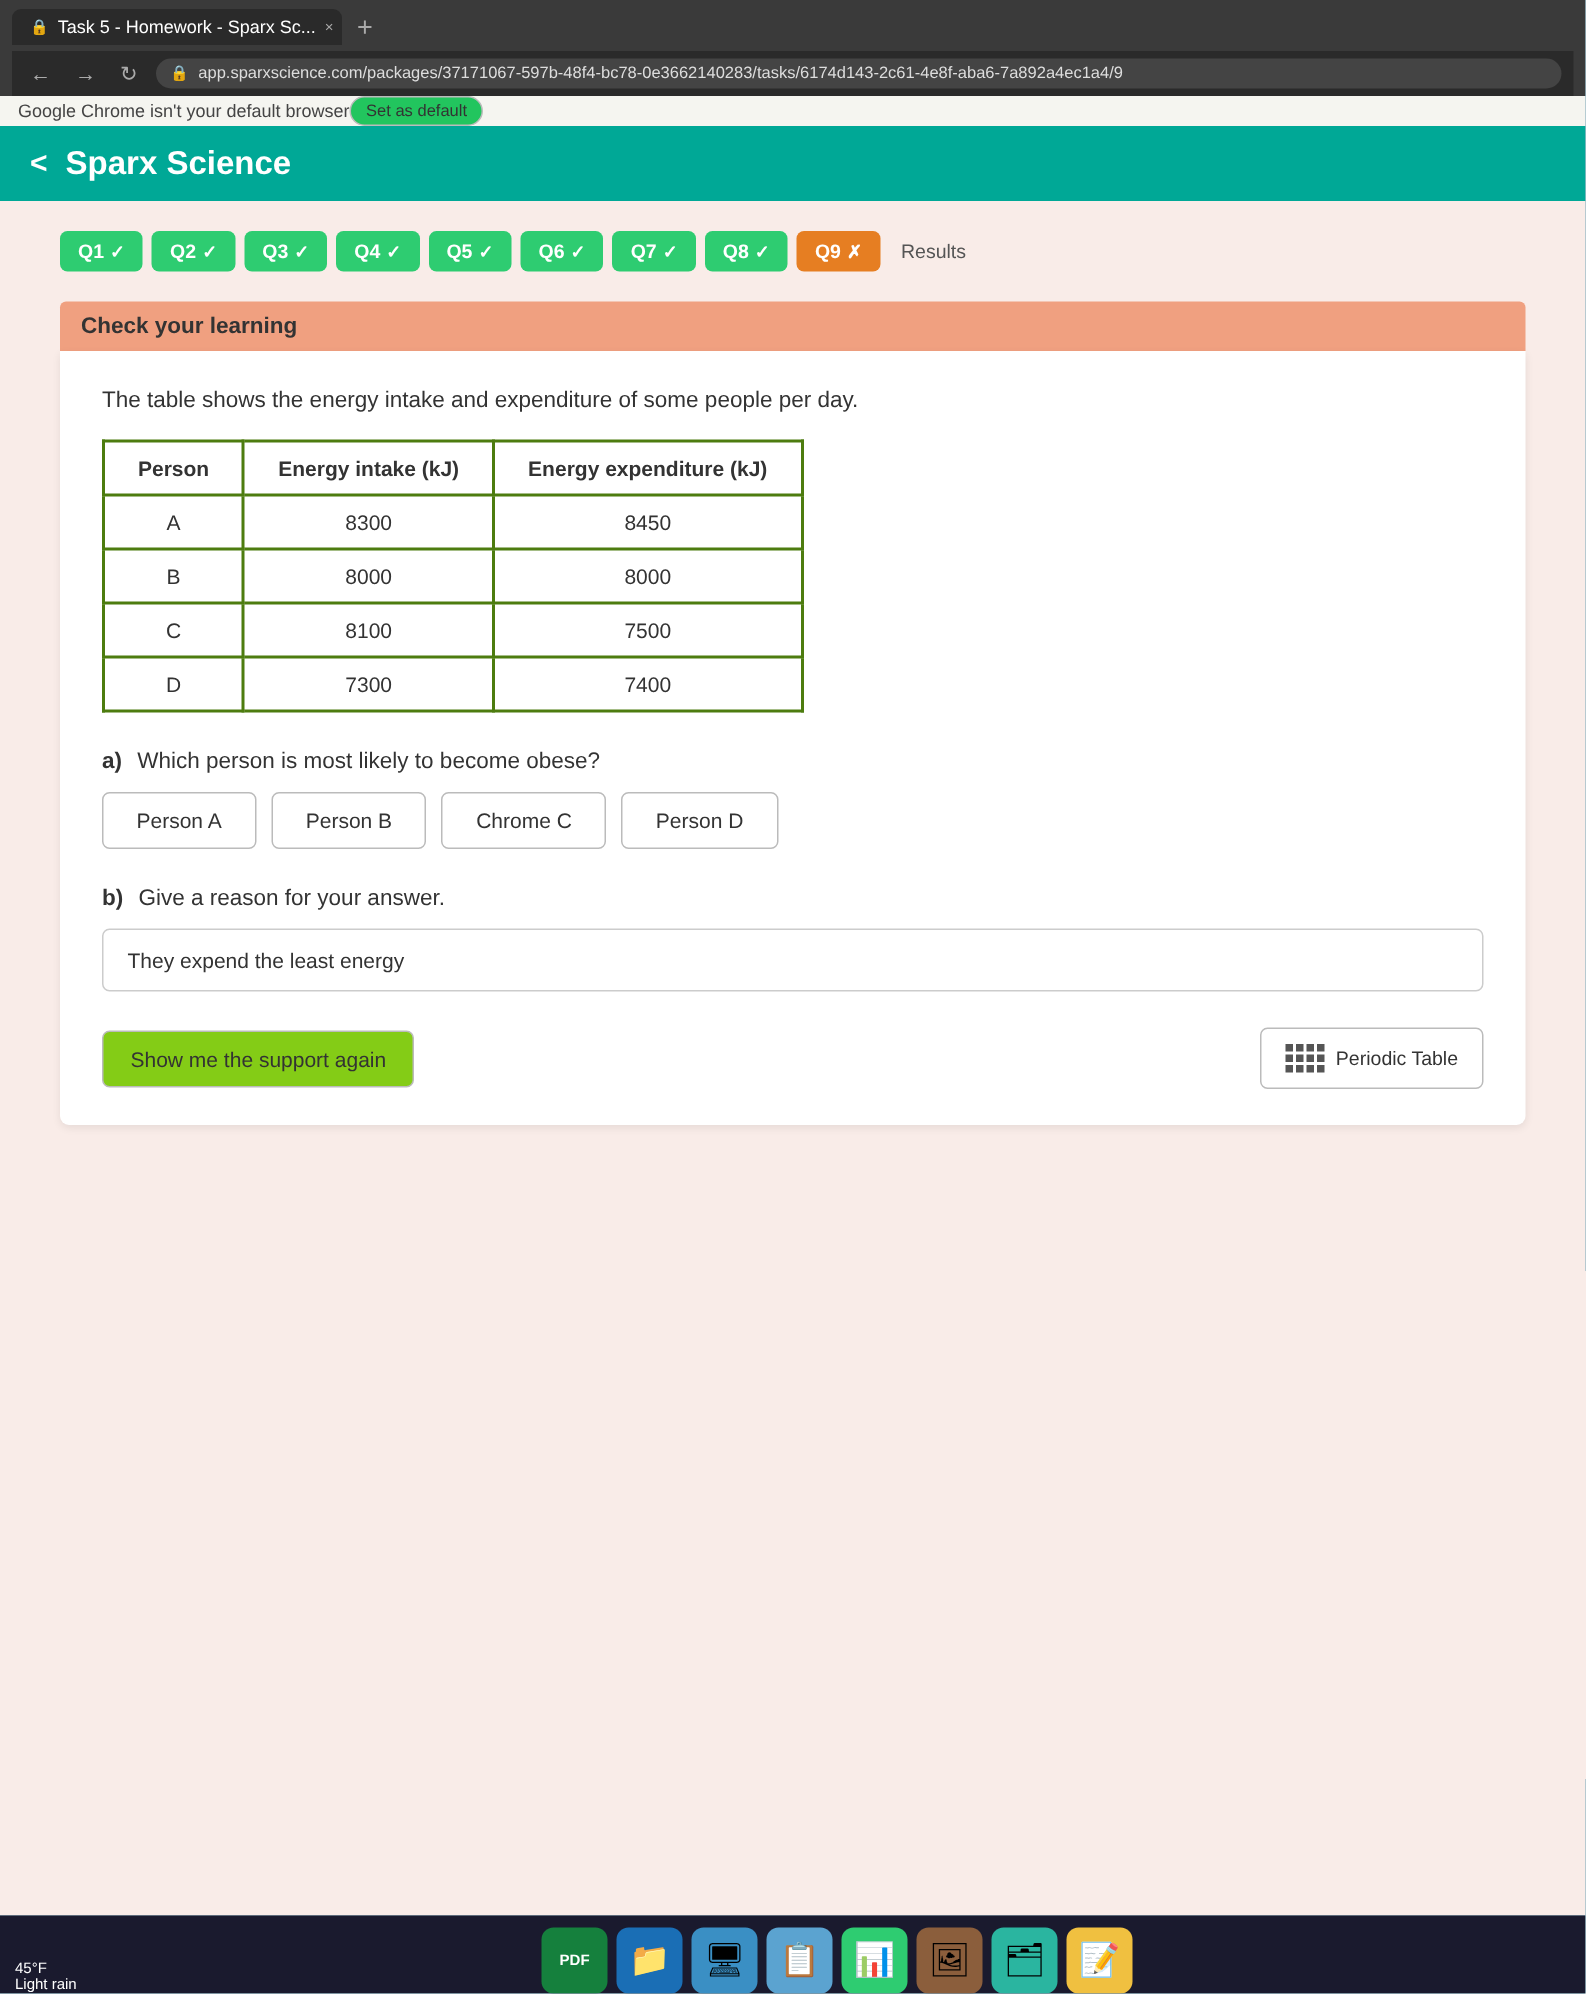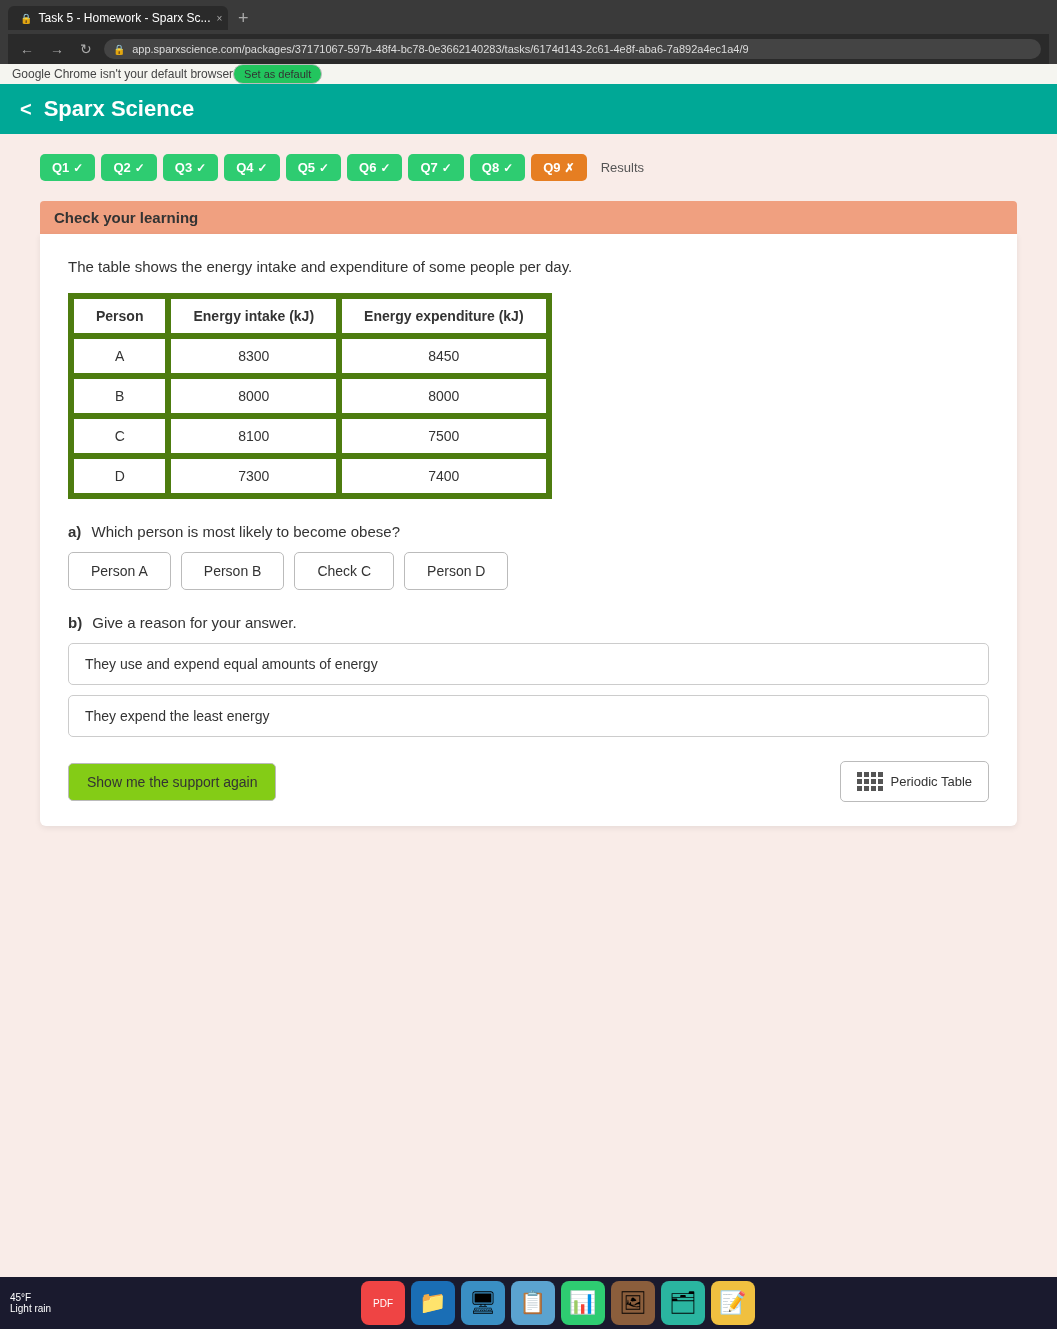--- a/index.html
+++ b/index.html
@@ -179,21 +179,21 @@
       margin-bottom: 18px;
     }
 
     
     .data-table {
       border-collapse: collapse;
       margin-bottom: 24px;
       font-size: 14px;
     }
     .data-table th, .data-table td {
-      border: 6px solid #4d7c0f;
+      border: 2px solid #4d7c0f;
       padding: 9px 22px;
       text-align: center;
       color: #333;
     }
     .data-table th {
       font-weight: bold;
       background: white;
     }
     .data-table td:first-child {
       font-weight: normal;
@@ -281,21 +281,21 @@
       height: 5px;
       background: #555;
       display: block;
     }
 
     
     .taskbar {
       background: #1a1a2e;
       height: 52px;
       display: flex;
-      align-items: center;
+      align-items: flex-end;
       padding: 0 10px;
       gap: 8px;
       flex-shrink: 0;
     }
     .weather-widget {
       display: flex;
       flex-direction: column;
       color: white;
       font-size: 10px;
       margin-right: 10px;
@@ -309,21 +309,21 @@
     .taskbar-icon {
       width: 44px;
       height: 44px;
       border-radius: 8px;
       display: flex;
       align-items: center;
       justify-content: center;
       font-size: 22px;
       cursor: pointer;
     }
-    .ti-pdf { background: #ef4444; color: white; font-size: 10px; font-weight: normal; }
+    .ti-pdf { background: #15803d; color: white; font-size: 10px; font-weight: bold; }
     .ti-blue1 { background: #1a6eb5; }
     .ti-blue2 { background: #3a8fc4; }
     .ti-blue3 { background: #5ba3d0; }
     .ti-green { background: #2ecc71; }
     .ti-photo { background: #8b5e3c; }
     .ti-teal { background: #2ab5a0; }
     .ti-yellow { background: #f0c040; }
   </style>
 </head>
 <body>
@@ -410,30 +410,29 @@
       </tbody>
     </table>
 
     <p class="part-label">
       <span class="part-letter">a)</span>
       <span style="font-weight:normal;margin-left:6px;">Which person is most likely to become obese?</span>
     </p>
     <div class="answer-buttons">
       <button class="answer-btn">Person A</button>
       <button class="answer-btn">Person B</button>
-      <button class="answer-btn">Check C</button>
+      <button class="answer-btn">Chrome C</button>
       <button class="answer-btn">Person D</button>
     </div>
 
     <p class="part-label">
       <span class="part-letter">b)</span>
       <span style="font-weight:normal;margin-left:6px;">Give a reason for your answer.</span>
     </p>
     <div class="answer-options-list">
-      <div class="answer-option">They use and expend equal amounts of energy</div>
       <div class="answer-option">They expend the least energy</div>
     </div>
 
     <div class="bottom-bar">
       <button class="support-btn">Show me the support again</button>
       <button class="periodic-table-btn">
         <div class="grid-icon">
           <span></span>
             <span></span>
             <span></span>

